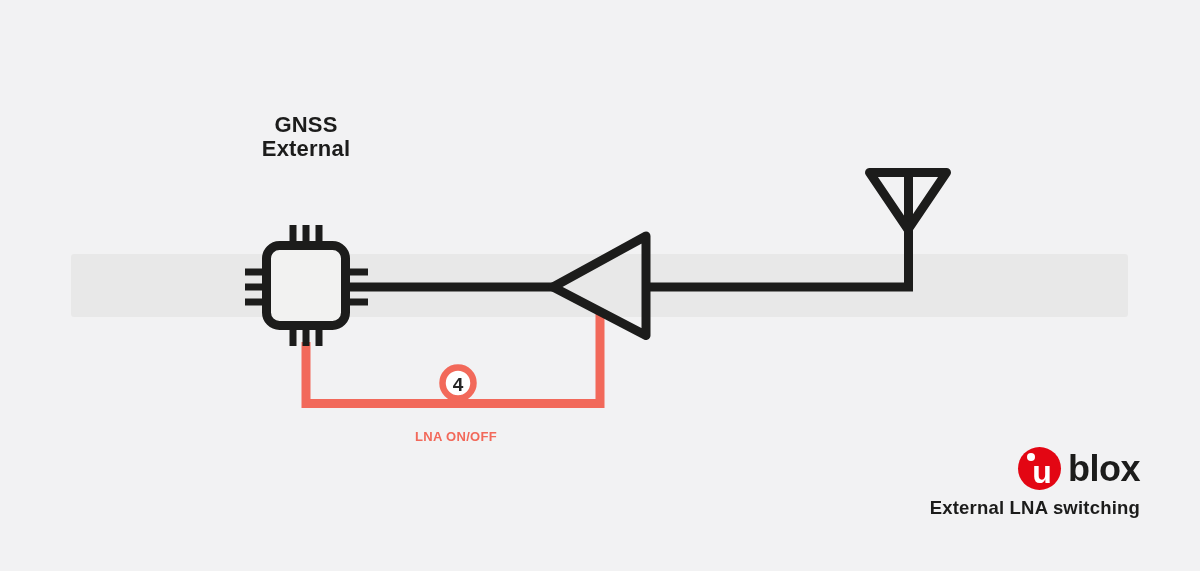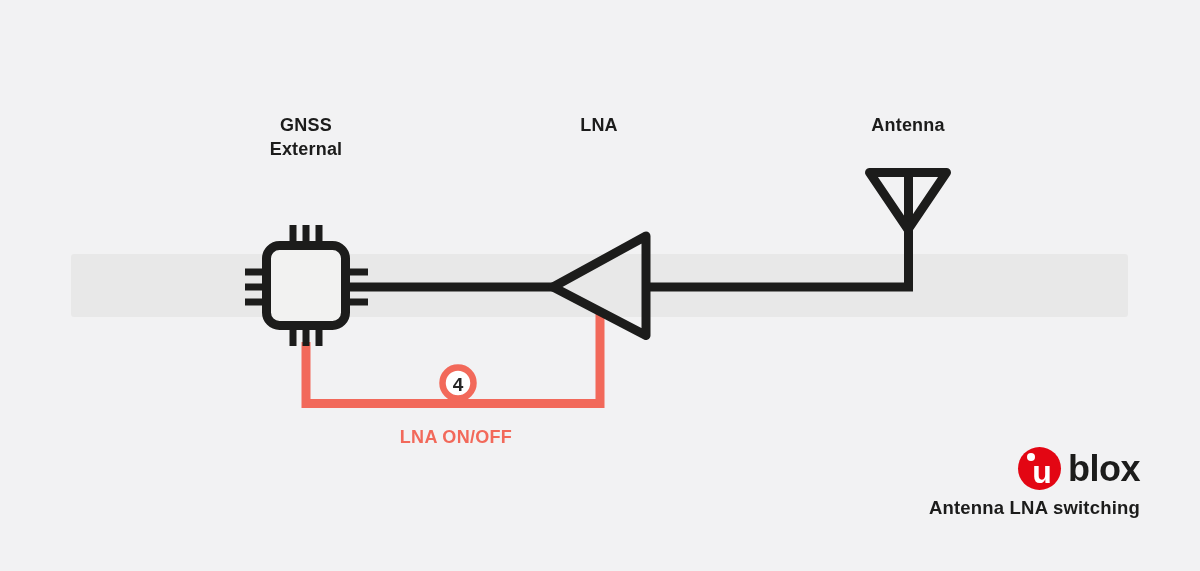--- a/index.html
+++ b/index.html
@@ -13,26 +13,26 @@
 
   .fill-band{fill:var(--band);}
   .fill-chip{fill:var(--chip-fill);}
   .fill-callout{fill:var(--callout-fill);}
   .stroke-ink{stroke:var(--ink);}
   .stroke-accent{stroke:var(--accent);}
   .line9{stroke-width:9;}
   .callout-digit{font-family:"Liberation Sans",sans-serif;font-size:19px;font-weight:700;
     fill:var(--digit);text-anchor:middle;dominant-baseline:central;}
 
-  .node-label{position:absolute;font-weight:700;font-size:18px;line-height:24px;
+  .node-label{position:absolute;font-weight:700;font-size:22px;line-height:24px;
     color:var(--ink);text-align:center;letter-spacing:0.2px;}
   .label-gnss{left:226px;top:113px;width:160px;}
   .label-lna{left:539px;top:113px;width:120px;}
   .label-antenna{left:828px;top:113px;width:160px;}
-  .label-control{left:356px;top:425px;width:200px;font-size:18px;color:var(--accent);letter-spacing:0.3px;}
+  .label-control{left:356px;top:425px;width:200px;font-size:13px;color:var(--accent);letter-spacing:0.3px;}
 
   .brand{position:absolute;top:447px;right:60px;display:flex;flex-direction:column;align-items:flex-end;}
   .logo-row{display:flex;align-items:center;height:43px;}
   .logo-mark{position:relative;width:43px;height:43px;border-radius:50%;background:var(--logo-red);}
   .logo-dot{position:absolute;left:9px;top:6px;width:8px;height:8px;border-radius:50%;background:#fff;}
   .logo-u{position:absolute;inset:0;display:flex;align-items:center;justify-content:center;
     padding-left:5px;padding-top:8px;font-size:32px;font-weight:700;color:#fff;}
   .logo-word{font-size:36px;font-weight:700;color:var(--ink);letter-spacing:-0.5px;margin-left:7px;line-height:43px;}
   .brand-caption{margin-top:7px;font-size:18.5px;font-weight:700;color:var(--ink);letter-spacing:0.2px;}
 </style>
@@ -64,28 +64,26 @@
     <path class="stroke-ink line9" fill="none" stroke-linejoin="round" d="M869.5 172.5 H946.5 L908 229.5 Z"></path>
 
     <circle class="stroke-accent fill-callout" stroke-width="6.5" cx="458" cy="383" r="15.5"></circle>
     <text class="callout-digit" x="458" y="384" dominant-baseline="central">4</text>
   </svg>
 
   <div class="node-label label-gnss">
     <div>GNSS</div>
     <div>External</div>
   </div>
-  <div class="node-label label-lna">LNA</div>
-  <div class="node-label label-antenna">Antenna</div>
   <div class="node-label label-control">LNA ON/OFF</div>
 
   <div class="brand">
     <div class="logo-row">
       <div class="logo-mark">
         <span class="logo-dot"></span>
         <span class="logo-u">u</span>
       </div>
       <span class="logo-word">blox</span>
     </div>
-    <div class="brand-caption">Antenna LNA switching</div>
+    <div class="brand-caption">External LNA switching</div>
   </div>
 
 </div>
 
 </body></html>

